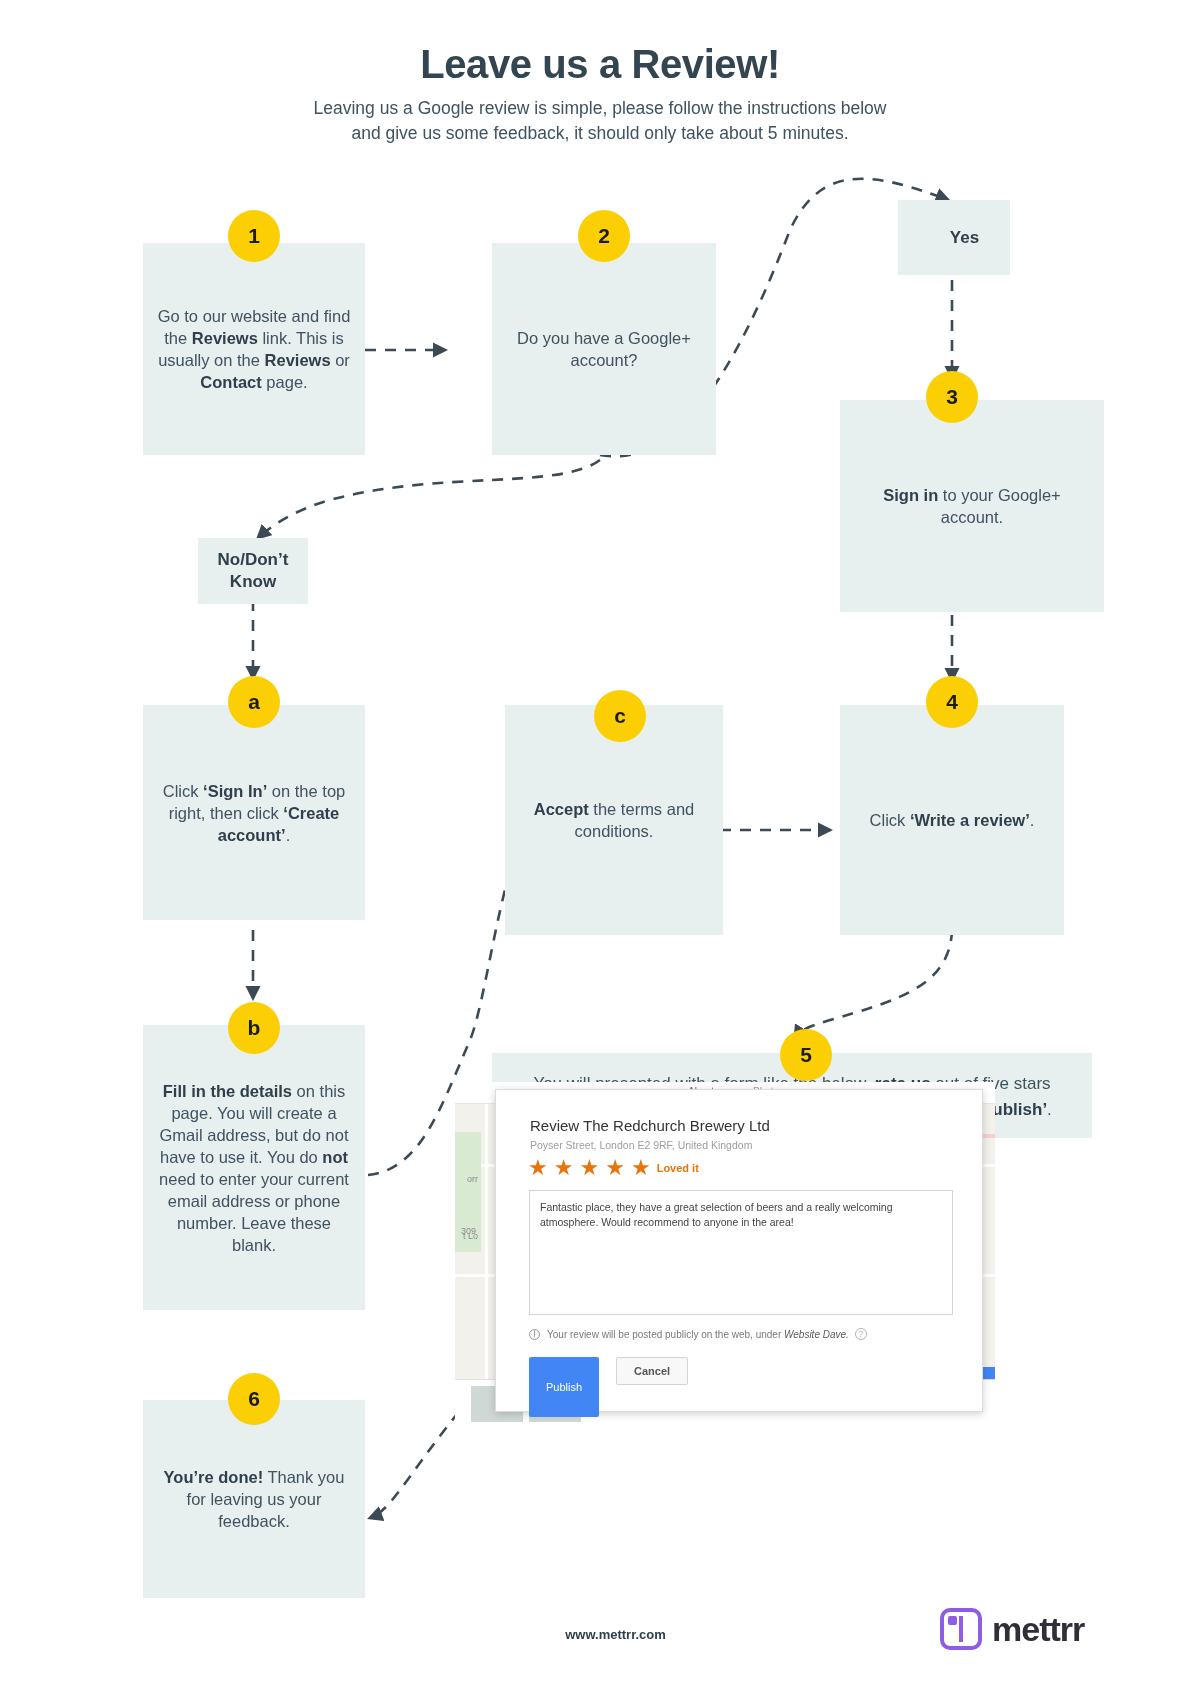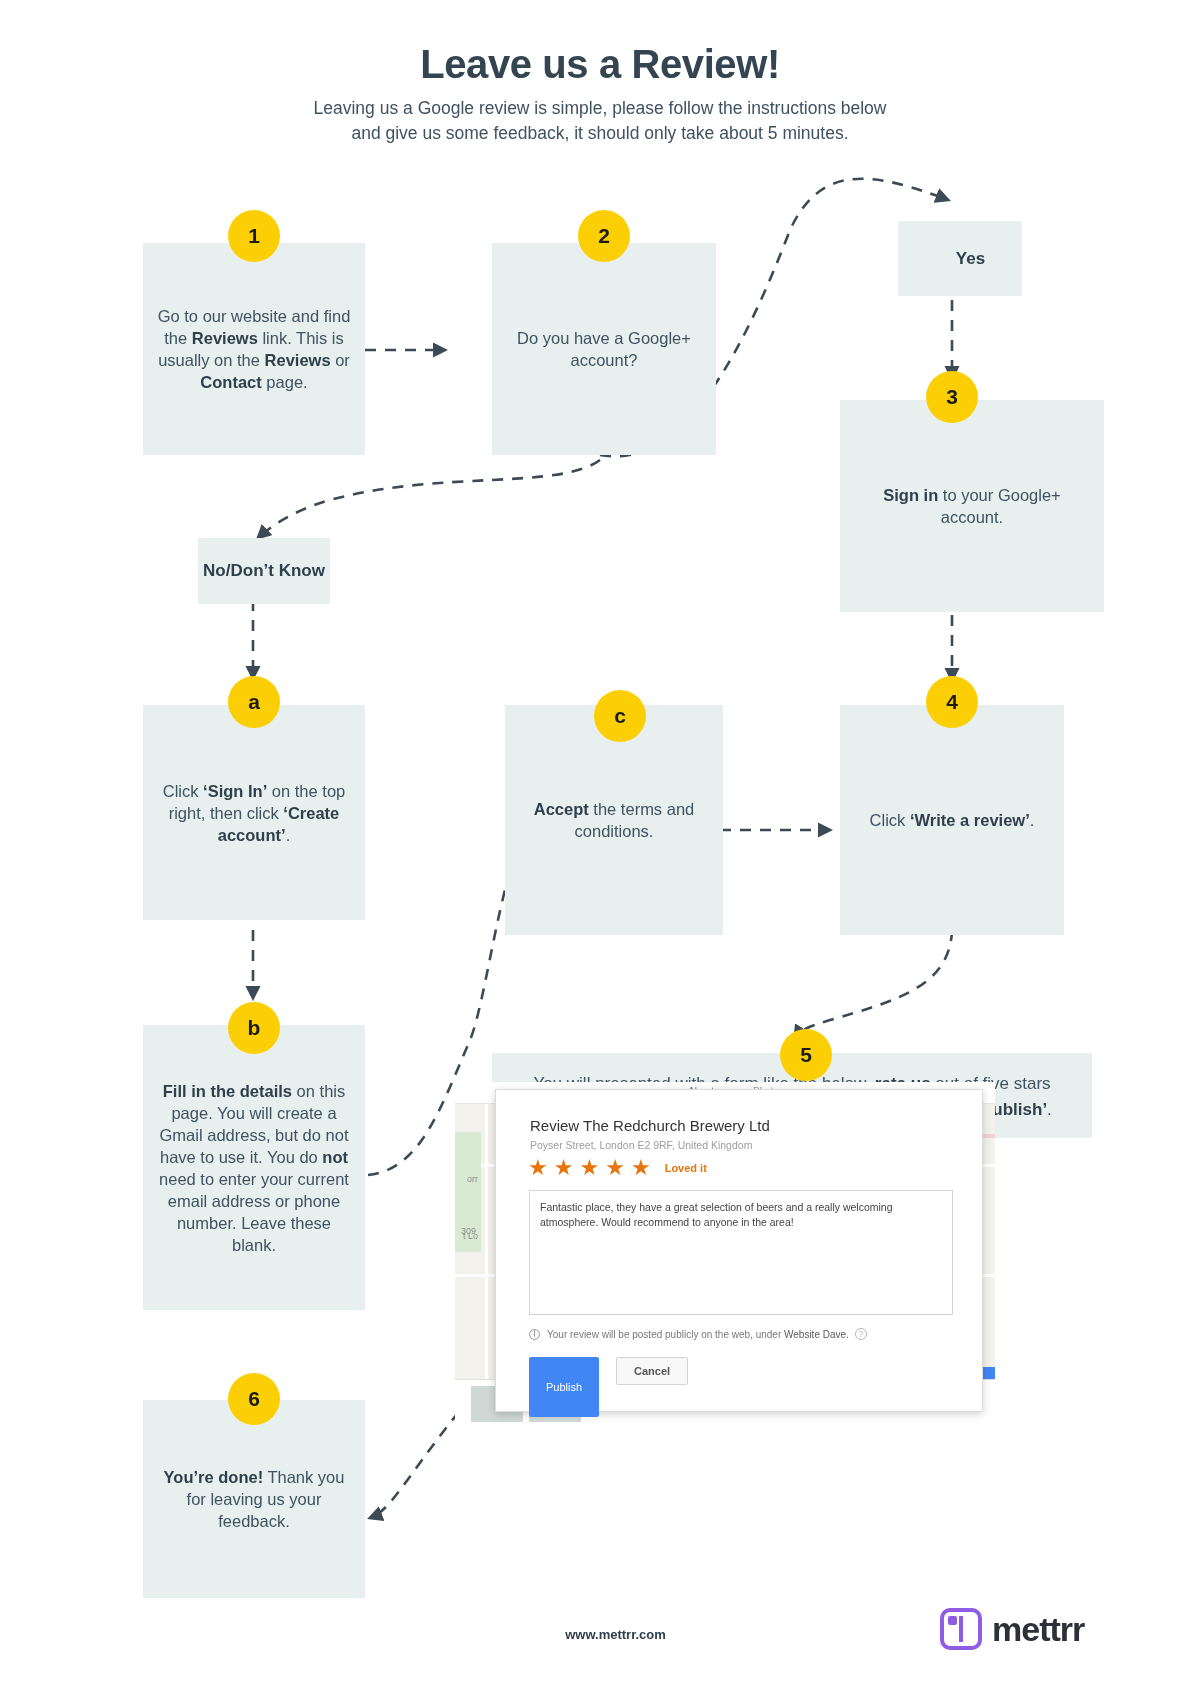--- a/index.html
+++ b/index.html
@@ -129,21 +129,21 @@
     font-size: 10.5px; color: #9e9e9e;
   }
   .gdialog .gstars {
     position: absolute; left: 32px; top: 67px;
     display: flex; align-items: center;
   }
   .gdialog .gstars .star {
     font-size: 22px; color: #e8740c; margin-right: 6px; line-height: 22px;
   }
   .gdialog .gstars .ratinglabel {
-    font-size: 11px; color: #e8740c; font-weight: bold; margin-left: 8px;
+    font-size: 11px; color: #e8740c; font-weight: bold; 
   }
   .gdialog .gtextarea {
     position: absolute; left: 33px; top: 100px;
     width: 424px; height: 125px;
     border: 1px solid #d4d4d4; background: #fff;
     font-size: 10.5px; line-height: 15px; color: #444;
     padding: 9px 10px;
   }
   .gdialog .gnotice {
     position: absolute; left: 33px; top: 238px;
@@ -151,21 +151,21 @@
     display: flex; align-items: center;
   }
   .gdialog .gnotice .globe {
     display: inline-block; width: 11px; height: 11px; border-radius: 50%;
     border: 1.2px solid #9a9a9a; margin-right: 7px; position: relative;
   }
   .gdialog .gnotice .globe:after {
     content:""; position:absolute; left:3.7px; top:-0.4px; width:2px; height:9.2px;
     border-left: 1.2px solid #9a9a9a; border-radius: 50%;
   }
-  .gdialog .gnotice .author { color: #5a5a5a; }
+  .gdialog .gnotice .author { color: #5a5a5a; font-style: italic; }
   .gdialog .gnotice .qmark {
     display:inline-block; width: 12px; height: 12px; border-radius: 50%;
     border: 1.2px solid #b5b5b5; color: #b5b5b5; font-size: 9px;
     text-align:center; line-height: 10px; margin-left: 6px;
   }
   .gdialog .gpublish {
     position: absolute; left: 33px; top: 267px;
     background: #4285f4; color: #ffffff; font-size: 11px;
     padding: 24px 17px; border-radius: 2px;
   }
@@ -241,23 +241,23 @@
   <div class="box" style="left:143px; top:243px; width:222px; height:212px;">
     <div class="inner">Go to our website and find the <b>Reviews</b> link. This is usually on the <b>Reviews</b> or <b>Contact</b> page.</div>
   </div>
   <div class="badge" style="left:228px; top:210px;">1</div>
 
   <div class="box" style="left:492px; top:243px; width:224px; height:212px;">
     <div class="inner">Do you have a Google+ account?</div>
   </div>
   <div class="badge" style="left:578px; top:210px;">2</div>
 
-  <div class="label-box" style="left:898px; top:221px; width:124px; height:75px;padding-left:21px;">Yes</div>
-
-  <div class="label-box" style="left:198px; top:538px; width:132px; height:66px;">No/Don’t Know</div>
+  <div class="label-box" style="left:898px; top:200px; width:112px; height:75px;padding-left:21px;">Yes</div>
+
+  <div class="label-box" style="left:198px; top:538px; width:110px; height:66px;">No/Don’t Know</div>
 
   <div class="box" style="left:840px; top:400px; width:264px; height:212px;justify-content:center;">
     <div class="inner"><b>Sign in</b> to your Google+ account.</div>
   </div>
   <div class="badge" style="left:926px; top:371px;">3</div>
 
   <div class="box" style="left:143px; top:705px; width:222px; height:215px;">
     <div class="inner">Click <b>‘Sign In’</b> on the top right, then click <b>‘Create account’</b>.</div>
   </div>
   <div class="badge" style="left:228px; top:676px;">a</div>

